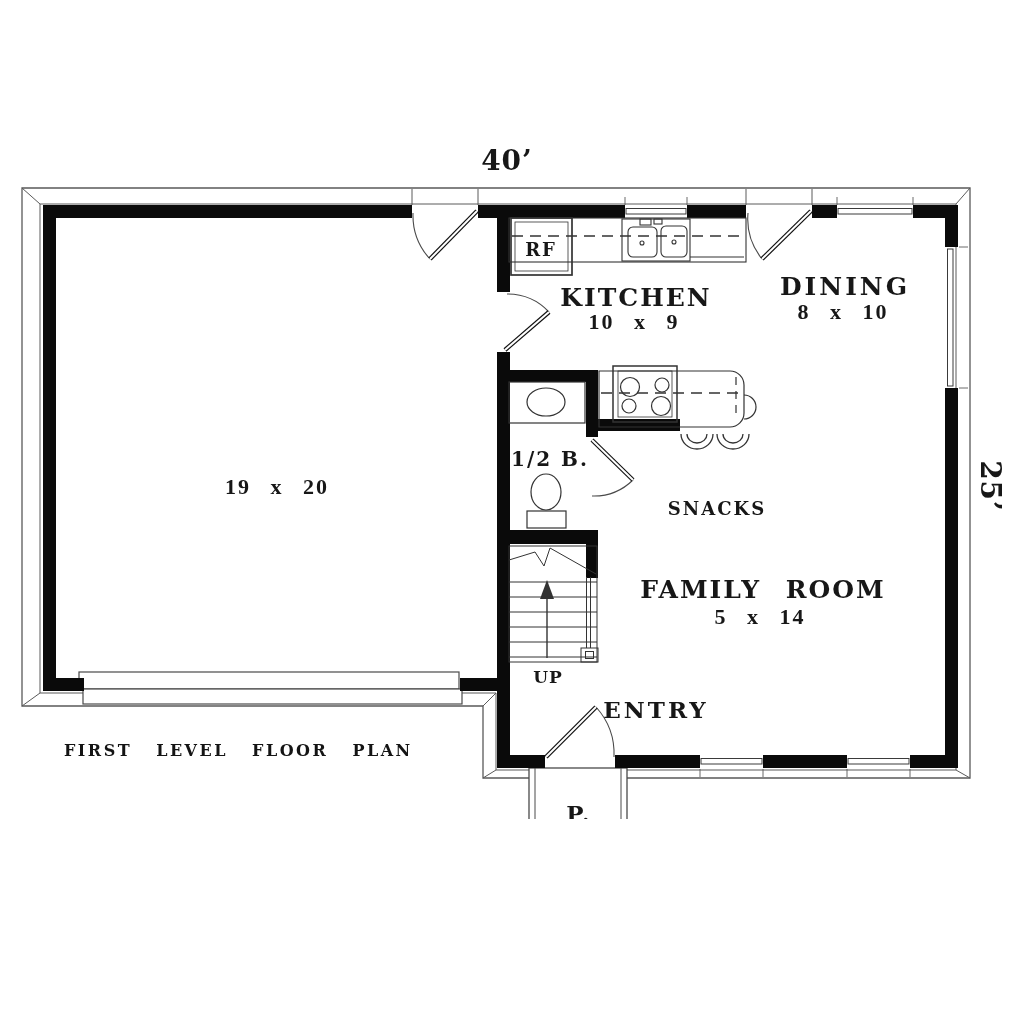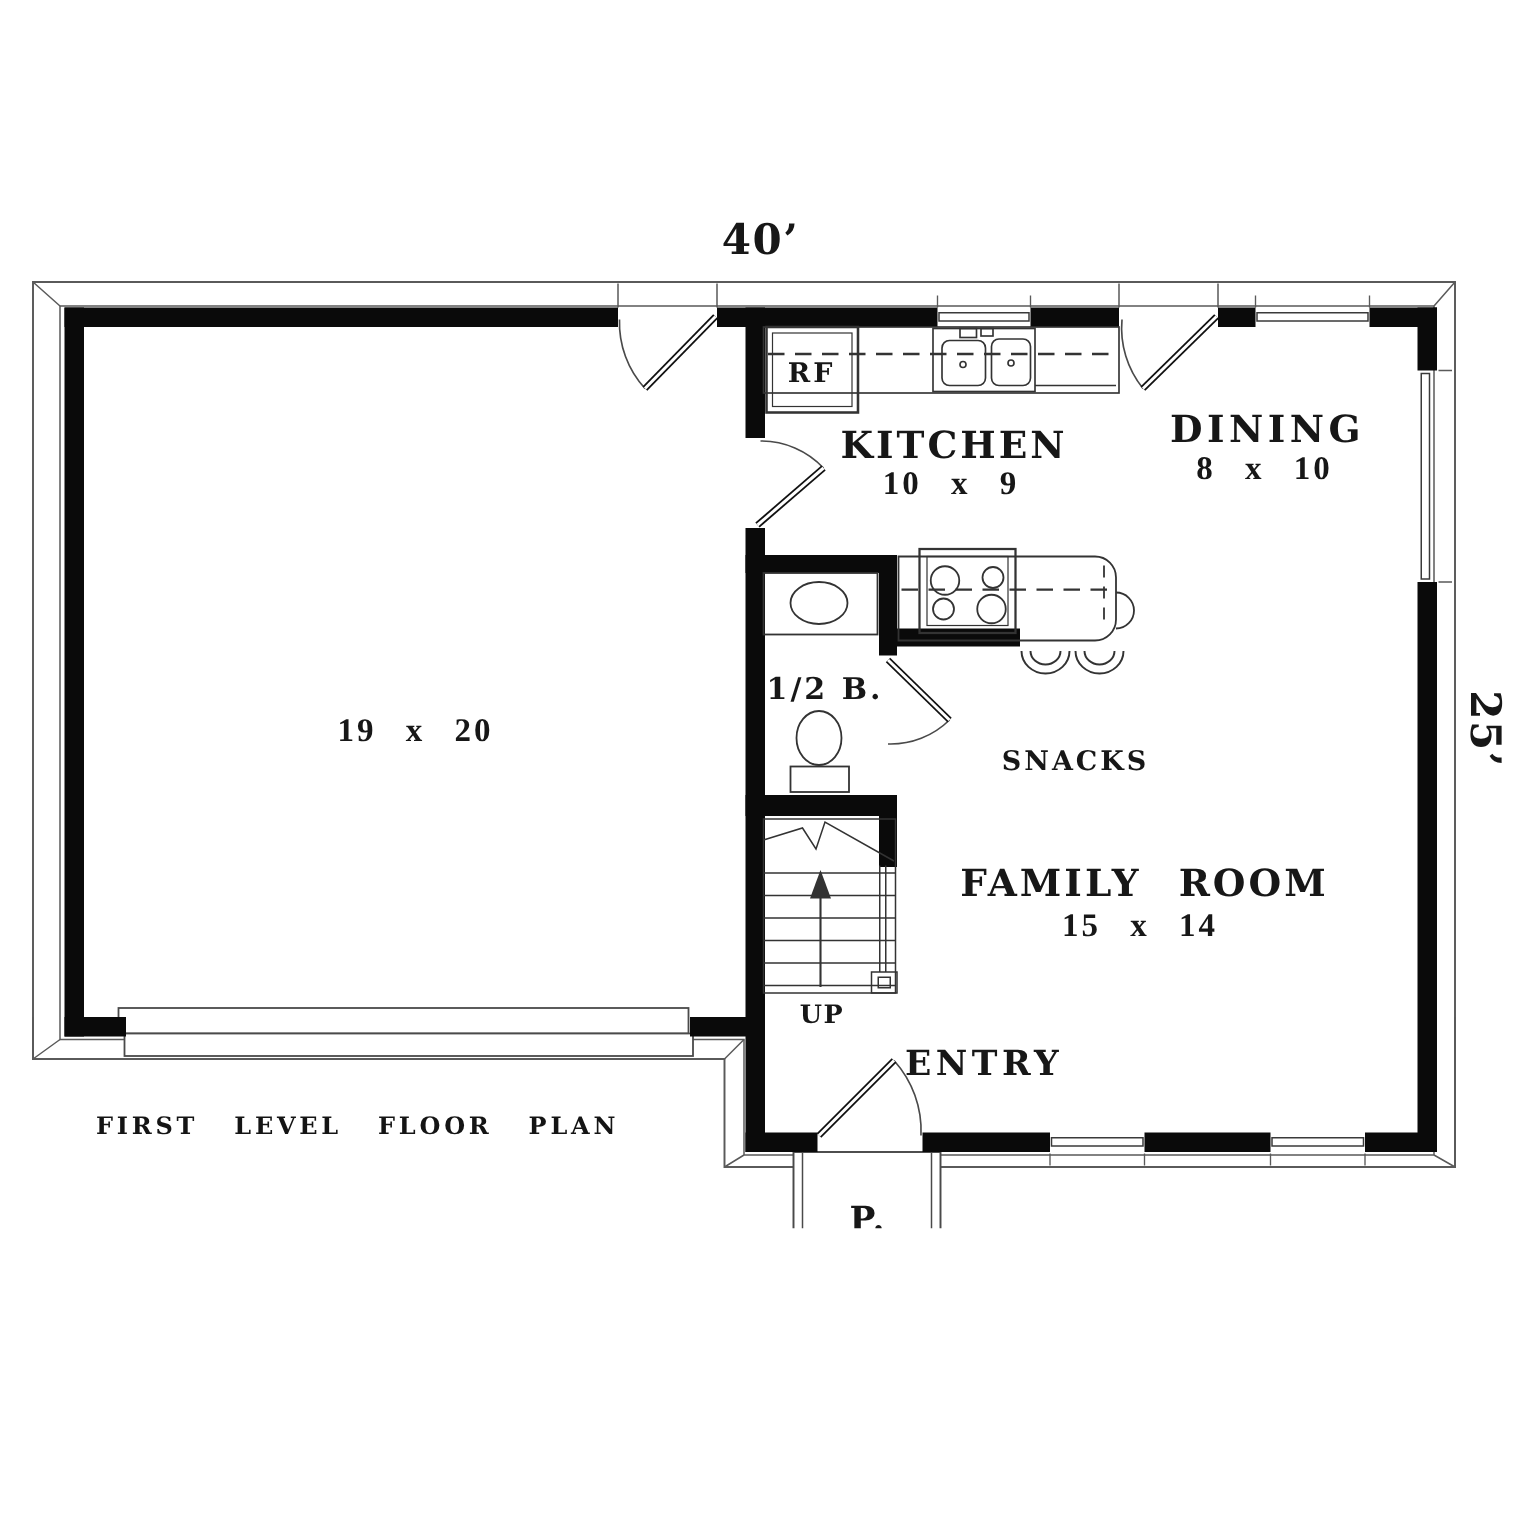--- a/index.html
+++ b/index.html
@@ -193,21 +193,21 @@
 
   <div class="lbl room-size" style="left:277px;top:487px;">19 x 20</div>
 
   <div class="lbl room-name" style="left:636px;top:297px;letter-spacing:2px;">KITCHEN</div>
   <div class="lbl room-size" style="left:634px;top:322px;">10 x 9</div>
 
   <div class="lbl room-name" style="left:845px;top:286px;letter-spacing:3px;">DINING</div>
   <div class="lbl room-size" style="left:843px;top:312px;">8 x 10</div>
 
   <div class="lbl room-name" style="left:763px;top:589px;letter-spacing:2px;word-spacing:14px;text-align:center;">FAMILY ROOM</div>
-  <div class="lbl room-size" style="left:760px;top:617px;">15 x 14</div>
+  <div class="lbl room-size" style="left:760px;top:617px;">5 x 14</div>
 
   <div class="lbl small-lbl" style="left:550px;top:459px;font-size:20px;">1/2 B.</div>
   <div class="lbl entry-lbl" style="left:656px;top:709px;">ENTRY</div>
   <div class="lbl porch-lbl" style="left:579px;top:813px;">P.</div>
 
   <div class="lbl small-lbl" style="left:541px;top:249px;">RF</div>
   <div class="lbl small-lbl" style="left:717px;top:470px;margin-top:38px;">SNACKS</div>
   <div class="lbl up-lbl" style="left:548px;top:677px;">UP</div>
 
   <div class="title">FIRST LEVEL FLOOR PLAN</div>

